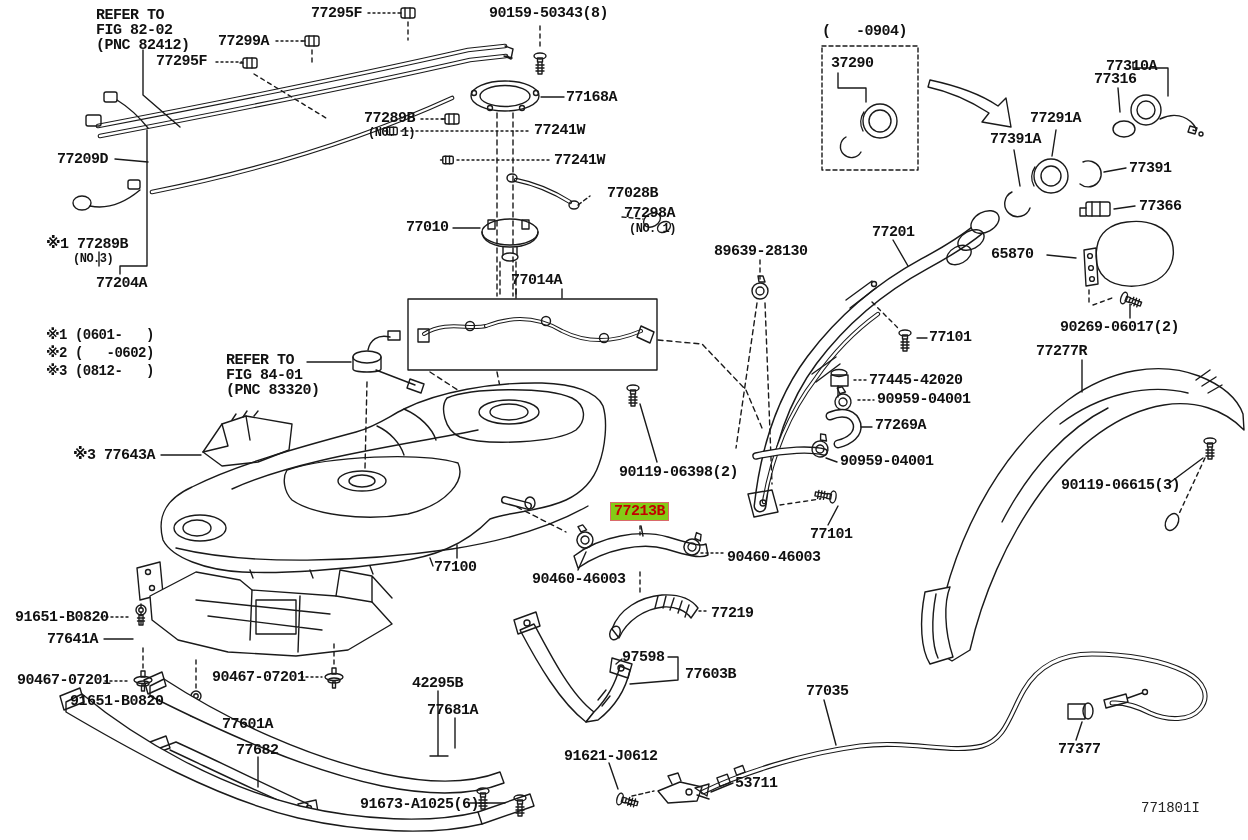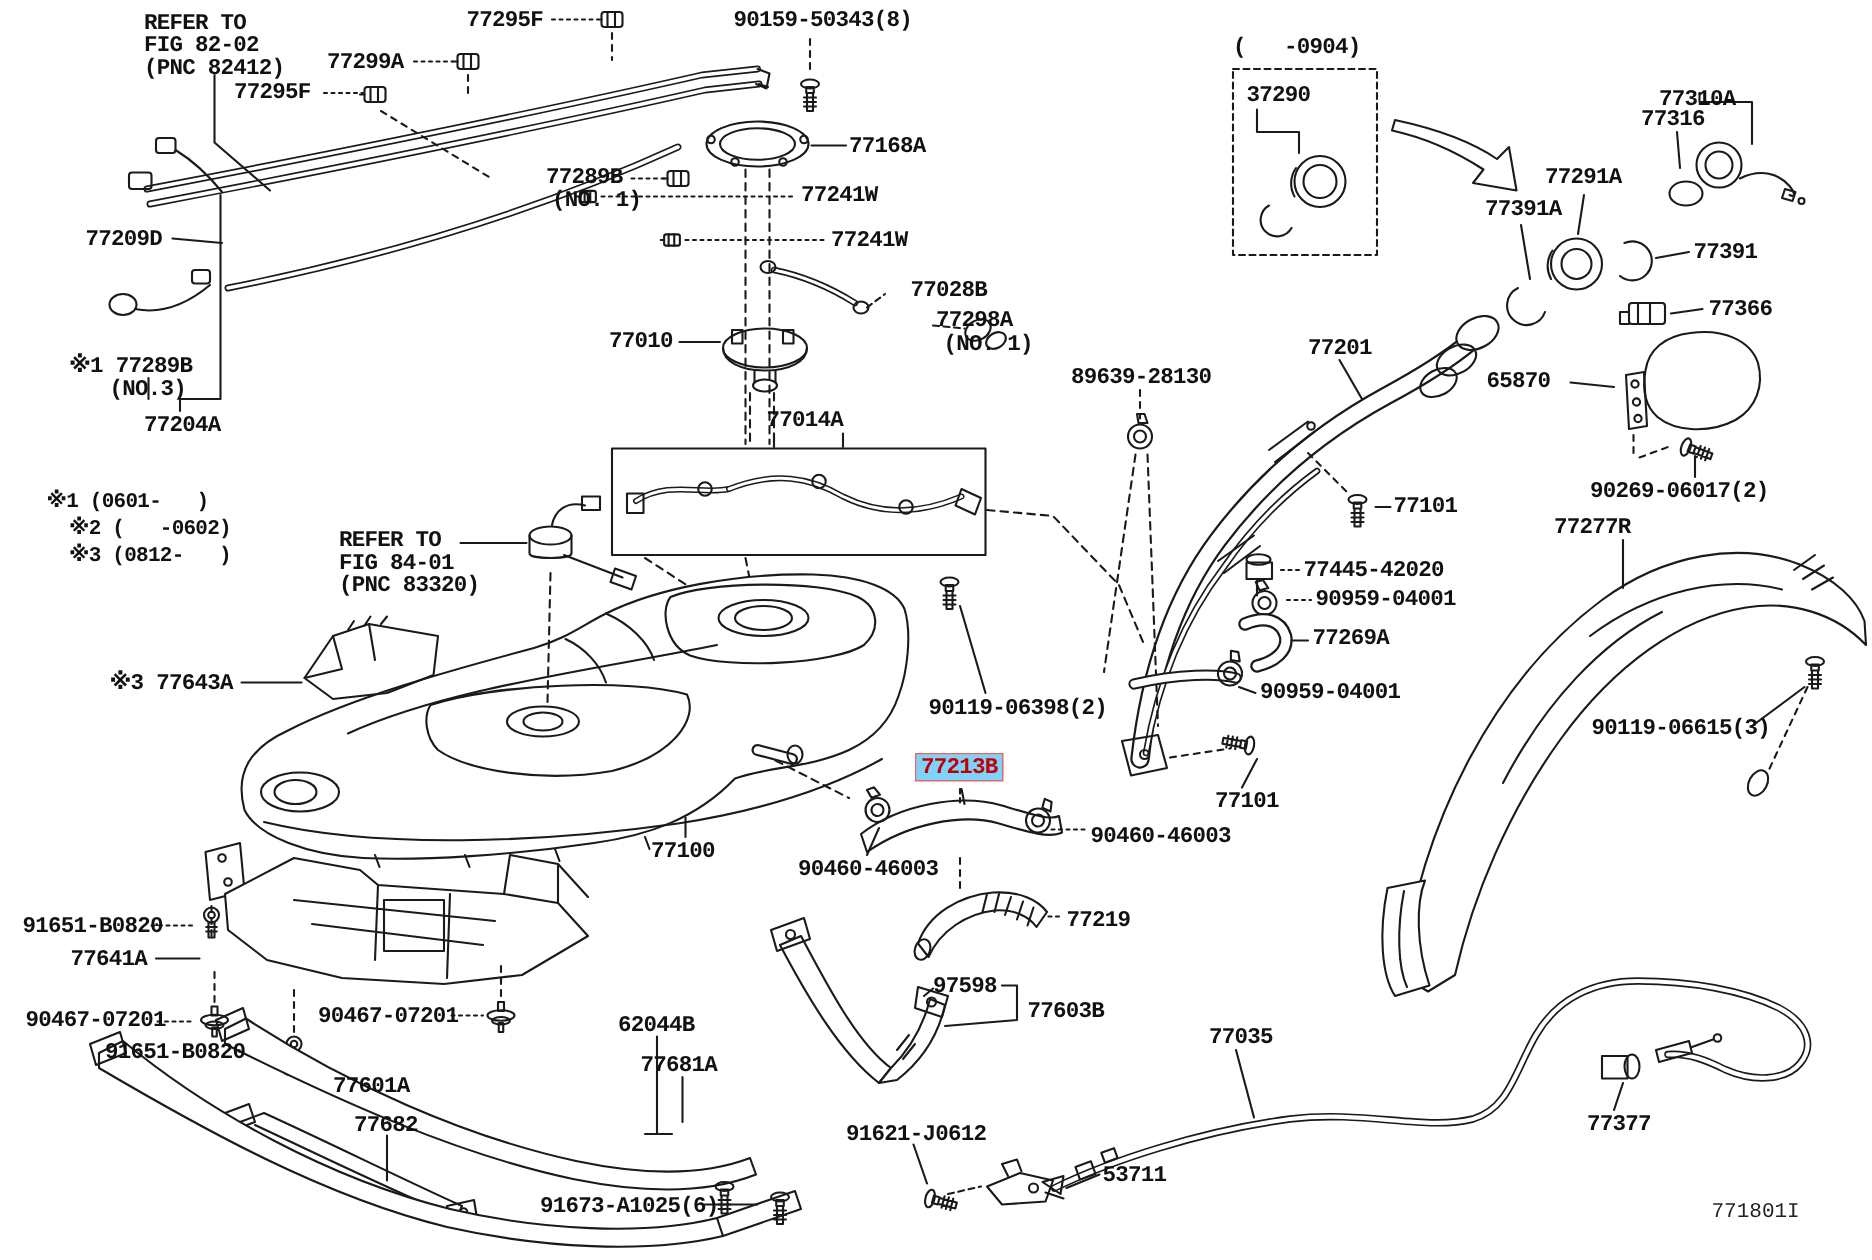--- a/index.html
+++ b/index.html
@@ -1,23 +1,23 @@
 <!DOCTYPE html>
 <html><head>
 <meta charset="utf-8">
 <style>
   html,body{margin:0;padding:0;background:#ffffff;}
   #stage{position:relative;width:1248px;height:840px;background:#ffffff;overflow:hidden;
          font-family:"Liberation Mono","DejaVu Sans Mono","DejaVu Sans",monospace;}
   #art{position:absolute;left:0;top:0;width:1248px;height:840px;}
   .lbl{position:absolute;font-weight:bold;font-size:15px;line-height:15px;color:#111;
        white-space:pre;letter-spacing:-0.5px;}
-  .sm{font-size:15px;line-height:13px;}
+  .sm{font-size:12px;line-height:13px;}
   .note{font-size:14px;line-height:18px;}
-  .chip{background:#7dd3fc;color:#c30000;padding:1px 3px;outline:1px solid #d96a6a;}
+  .chip{background:#84cc16;color:#c30000;padding:1px 3px;outline:1px solid #d96a6a;}
   .code{font-weight:normal;font-size:14px;color:#222;letter-spacing:0;}
   svg *{vector-effect:non-scaling-stroke;}
 </style>
 </head>
 <body>
 
 <div id="stage">
 
 <svg id="art" viewBox="0 0 1248 840" fill="none" stroke="#1a1a1a" stroke-width="1.4" stroke-linecap="round" stroke-linejoin="round">
   <defs>
@@ -381,37 +381,37 @@
 <span class="lbl" style="left:534px;top:123px">77241W</span>
 <span class="lbl" style="left:554px;top:153px">77241W</span>
 <span class="lbl" style="left:607px;top:186px">77028B</span>
 <span class="lbl" style="left:624px;top:206px">77298A</span>
 <span class="lbl sm" style="left:629px;top:223px">(NO. 1)</span>
 <span class="lbl" style="left:406px;top:220px">77010</span>
 <span class="lbl" style="left:57px;top:152px">77209D</span>
 <span class="lbl" style="left:46px;top:237px">※1 77289B</span>
 <span class="lbl sm" style="left:73px;top:253px">(NO.3)</span>
 <span class="lbl" style="left:96px;top:276px">77204A</span>
-<span class="lbl note" style="left:31px;top:326px">※1 (0601-   )</span>
+<span class="lbl note" style="left:46px;top:326px">※1 (0601-   )</span>
 <span class="lbl note" style="left:46px;top:344px">※2 (   -0602)</span>
 <span class="lbl note" style="left:46px;top:362px">※3 (0812-   )</span>
 <span class="lbl" style="left:226px;top:353px">REFER TO
 FIG 84-01
 (PNC 83320)</span>
 <span class="lbl" style="left:73px;top:448px">※3 77643A</span>
 <span class="lbl" style="left:511px;top:273px">77014A</span>
 <span class="lbl" style="left:619px;top:465px">90119-06398(2)</span>
 <span class="lbl chip" style="left:611px;top:503px">77213B</span>
 <span class="lbl" style="left:434px;top:560px">77100</span>
 <span class="lbl" style="left:532px;top:572px">90460-46003</span>
 <span class="lbl" style="left:727px;top:550px">90460-46003</span>
 <span class="lbl" style="left:711px;top:606px">77219</span>
 <span class="lbl" style="left:622px;top:650px">97598</span>
 <span class="lbl" style="left:685px;top:667px">77603B</span>
-<span class="lbl" style="left:412px;top:676px">62044B</span>
+<span class="lbl" style="left:412px;top:676px">42295B</span>
 <span class="lbl" style="left:427px;top:703px">77681A</span>
 <span class="lbl" style="left:564px;top:749px">91621-J0612</span>
 <span class="lbl" style="left:735px;top:776px">53711</span>
 <span class="lbl" style="left:360px;top:797px">91673-A1025(6)</span>
 <span class="lbl" style="left:15px;top:610px">91651-B0820</span>
 <span class="lbl" style="left:47px;top:632px">77641A</span>
 <span class="lbl" style="left:17px;top:673px">90467-07201</span>
 <span class="lbl" style="left:212px;top:670px">90467-07201</span>
 <span class="lbl" style="left:70px;top:694px">91651-B0820</span>
 <span class="lbl" style="left:222px;top:717px">77601A</span>

